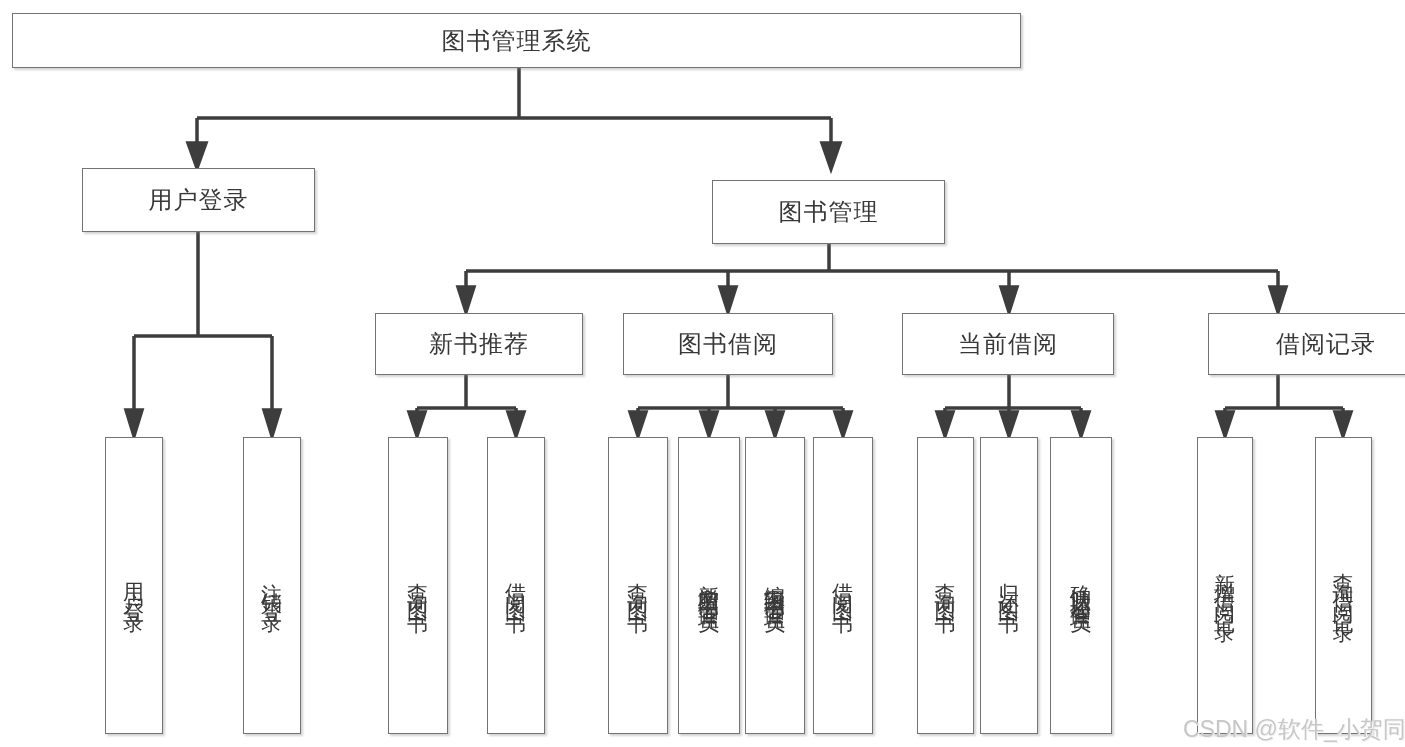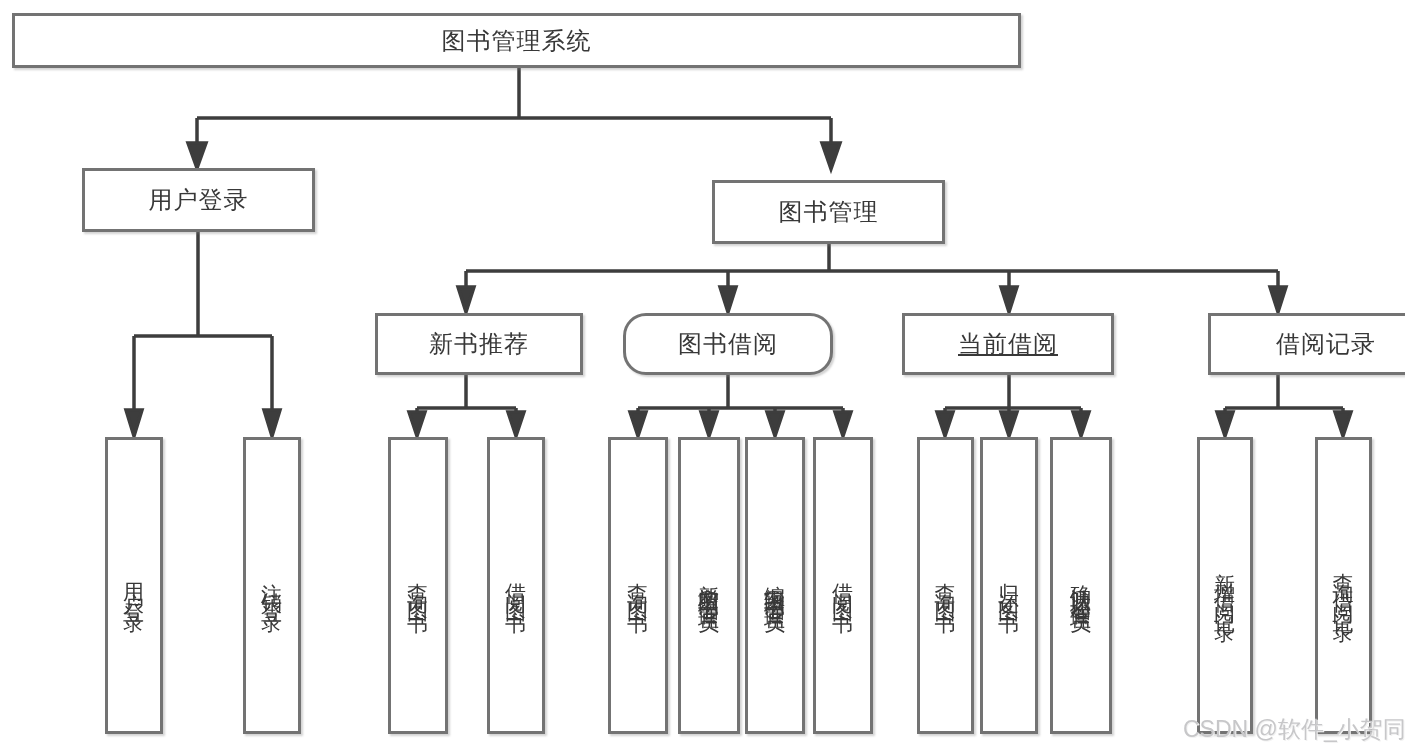--- a/index.html
+++ b/index.html
@@ -8,21 +8,21 @@
     width:1405px;height:747px;
     background:#ffffff;
     overflow:hidden;
     font-family:"Liberation Sans","DejaVu Sans",sans-serif;
   }
   svg.connectors{position:absolute;left:0;top:0;z-index:0;}
   .node{
     position:absolute;
     box-sizing:border-box;
     background:#ffffff;
-    border:3px solid #737373;
+    border:1px solid #737373;
     box-shadow:2px 2px 2px rgba(130,130,130,0.35);
     display:flex;align-items:center;justify-content:center;
     color:#383838;
     z-index:1;
     text-align:center;
   }
   .h-node{font-size:24px;letter-spacing:1px;}
   .leaf{
     writing-mode:vertical-rl;
     text-orientation:mixed;
@@ -123,22 +123,22 @@
       </g>
     </g>
   </svg>
 
   <div class="node h-node" style="left:12px;top:13px;width:1009px;height:55px;">图书管理系统</div>
 
   <div class="node h-node" style="left:82px;top:168px;width:233px;height:64px;">用户登录</div>
   <div class="node h-node" style="left:712px;top:180px;width:233px;height:64px;">图书管理</div>
 
   <div class="node h-node" style="left:362px;top:313px;width:208px;height:62px;margin-left:13px;">新书推荐</div>
-  <div class="node h-node" style="left:623px;top:313px;width:210px;height:62px;border-radius:23px;">图书借阅</div>
-  <div class="node h-node" style="left:902px;top:313px;width:212px;height:62px;text-decoration:underline;">当前借阅</div>
+  <div class="node h-node" style="left:623px;top:313px;width:210px;height:62px;">图书借阅</div>
+  <div class="node h-node" style="left:902px;top:313px;width:212px;height:62px;">当前借阅</div>
   <div class="node h-node" style="left:1172px;top:313px;width:236px;height:62px;margin-left:36px;">借阅记录</div>
 
   <div class="node leaf" style="left:105px;top:437px;width:58px;height:297px;">用户登录</div>
   <div class="node leaf" style="left:243px;top:437px;width:58px;height:297px;">注销登录</div>
 
   <div class="node leaf" style="left:388px;top:437px;width:60px;height:297px;">查询图书</div>
   <div class="node leaf" style="left:487px;top:437px;width:58px;height:297px;">借阅图书</div>
 
   <div class="node leaf" style="left:608px;top:437px;width:60px;height:297px;">查询图书</div>
   <div class="node leaf long" style="left:678px;top:437px;width:62px;height:297px;">新增图书（管理员）</div>

